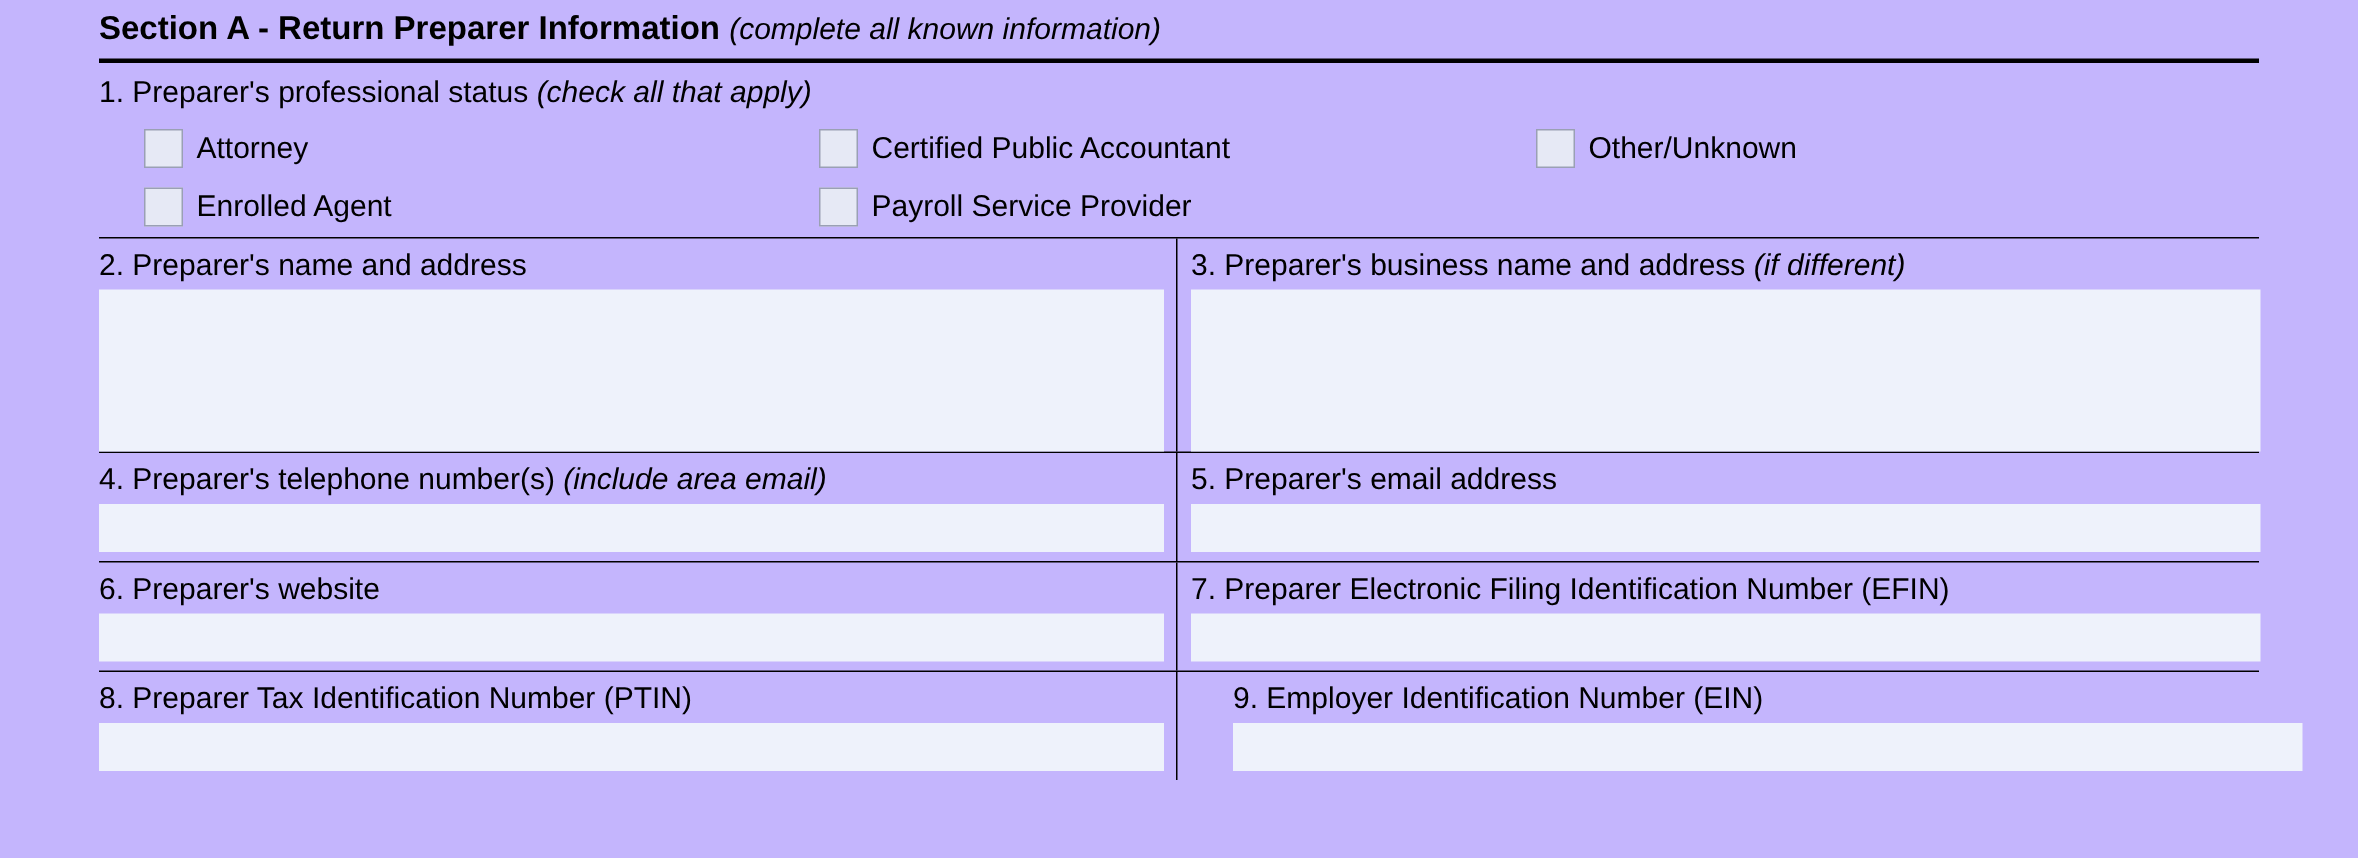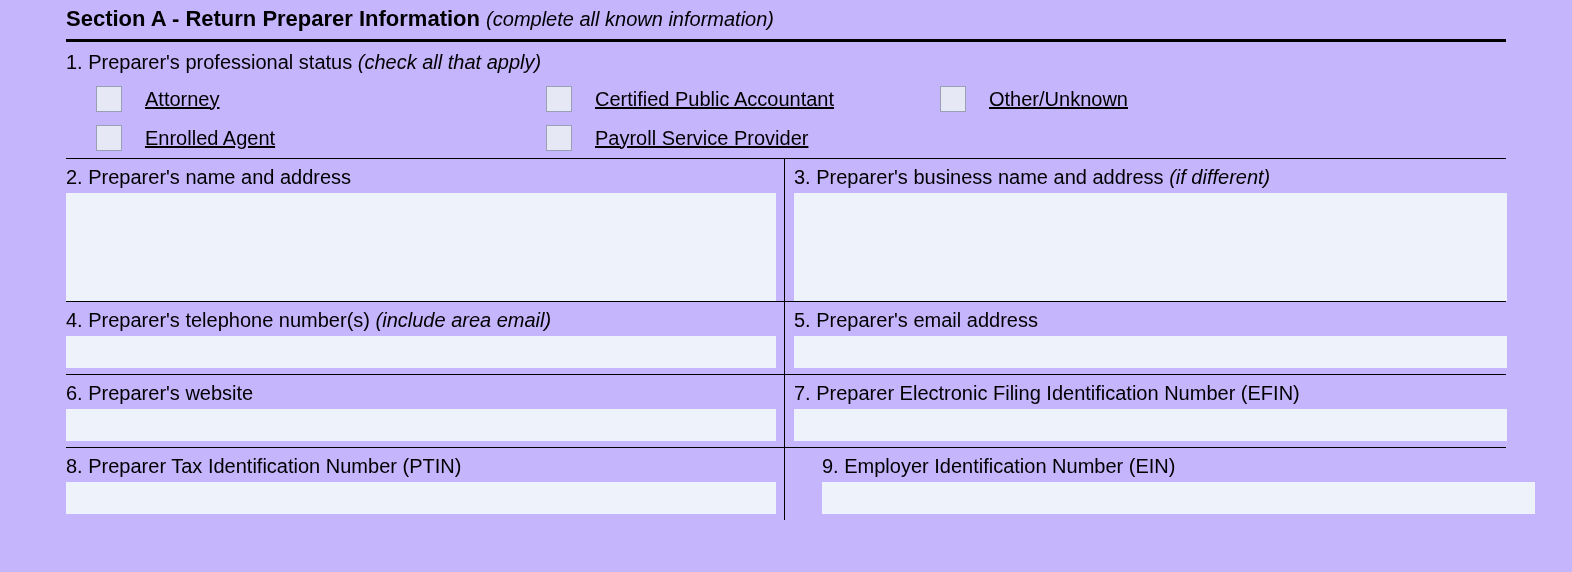--- a/index.html
+++ b/index.html
@@ -59,35 +59,34 @@
     display: flex;
     align-items: center;
     margin-top: 11px;
     height: 28px;
   }
   .checkcell {
     display: flex;
     align-items: center;
   }
   .checkcell.c1 { width: 450px; padding-left: 30px; }
-  .checkcell.c2 { width: 394px; }
+  .checkcell.c2 { width: 478px; }
   .checkcell.c3 { width: 400px; }
   .checkbox {
     width: 26px;
     height: 26px;
     border: 1px solid #9aa0b4;
     background: #e6e9f5;
     box-sizing: border-box;
     flex: none;
   }
   .check-label {
     font-size: 20px;
-    margin-left: 23px;
-    white-space: nowrap;
-    text-decoration: underline;
+    margin-left: 9px;
+    white-space: nowrap;
   }
 
   
   .row {
     display: flex;
     border-bottom: 1.5px solid #000000;
   }
   .row:last-child {
     border-bottom: none;
     gap: 28px;

